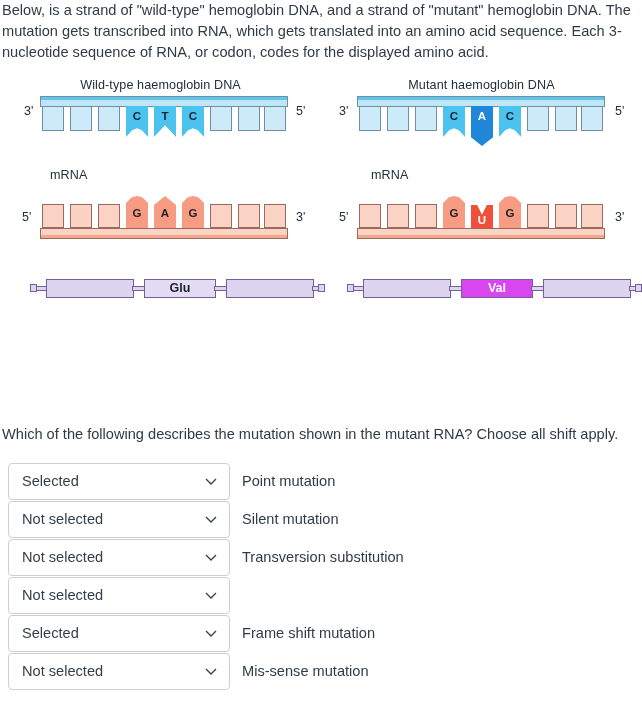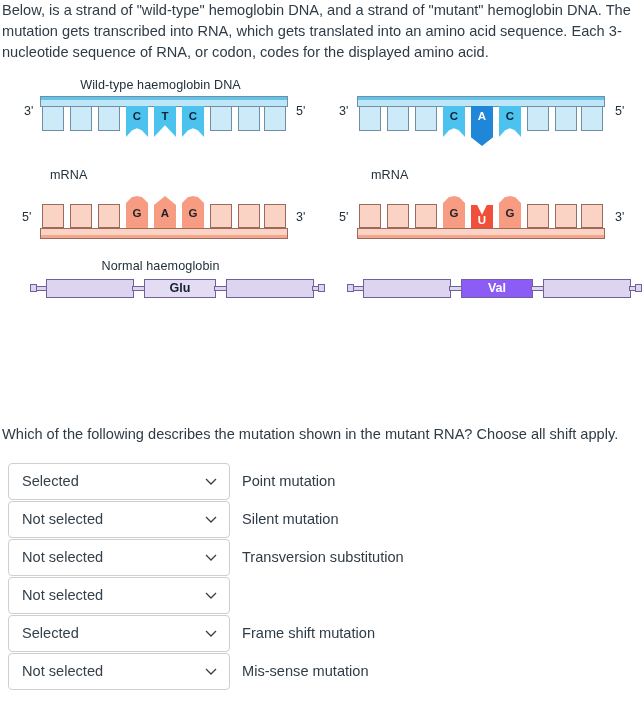--- a/index.html
+++ b/index.html
@@ -166,21 +166,21 @@
     box-sizing: border-box;
     border: 1px solid #70609b;
     background: #ddd5f0;
     font-size: 12.5px;
     font-weight: bold;
     color: #16202c;
     text-align: center;
     line-height: 17px;
   }
   .seg.aa { background: #e3dcf3; }
-  .seg.aa.mutant { background: #8b5cf6; color: #ffffff; }
+  .seg.aa.mutant { background: #d946ef; color: #ffffff; }
   .link {
     position: absolute; top: 9px;
     height: 5px;
     background: #ddd5f0;
     border: 1px solid #70609b;
     box-sizing: border-box;
   }
   .tip {
     position: absolute; top: 7px;
     width: 7px; height: 8px;
@@ -272,36 +272,36 @@
         <div class="rbase" style="left:58px"></div>
         <div class="rbase coding" style="left:86px">G</div>
         <div class="rbase coding peak" style="left:114px">A</div>
         <div class="rbase coding" style="left:142px">G</div>
         <div class="rbase" style="left:170px"></div>
         <div class="rbase" style="left:198px"></div>
         <div class="rbase" style="left:224px"></div>
       </div>
     </div>
 
-    <div class="cap prot">Normal haemoglobin</div>
     <div class="prot-wrap">
       <div class="tip" style="left:0px"></div>
       <div class="link" style="left:6px;  width:12px"></div>
       <div class="seg" style="left:16px; width:88px"></div>
       <div class="link" style="left:102px;width:14px"></div>
       <div class="seg aa" style="left:114px;width:72px">Glu</div>
       <div class="link" style="left:184px;width:14px"></div>
       <div class="seg" style="left:196px;width:88px"></div>
       <div class="link" style="left:282px;width:12px"></div>
       <div class="tip" style="left:288px"></div>
     </div>
   </div>
 
   <div class="panel right">
 
+    <div class="cap dna">Mutant haemoglobin DNA</div>
     <div class="end" style="left:18px; top:32px;">3'</div>
     <div class="end" style="left:294px; top:32px;">5'</div>
 
     <div class="dna-wrap" style="left:36px">
       <div class="dna-back"></div>
       <div class="dna-bases">
         <div class="base plain" style="left:2px"></div>
         <div class="base plain" style="left:30px"></div>
         <div class="base plain" style="left:58px"></div>
         <div class="base coding" style="left:86px">C</div>

